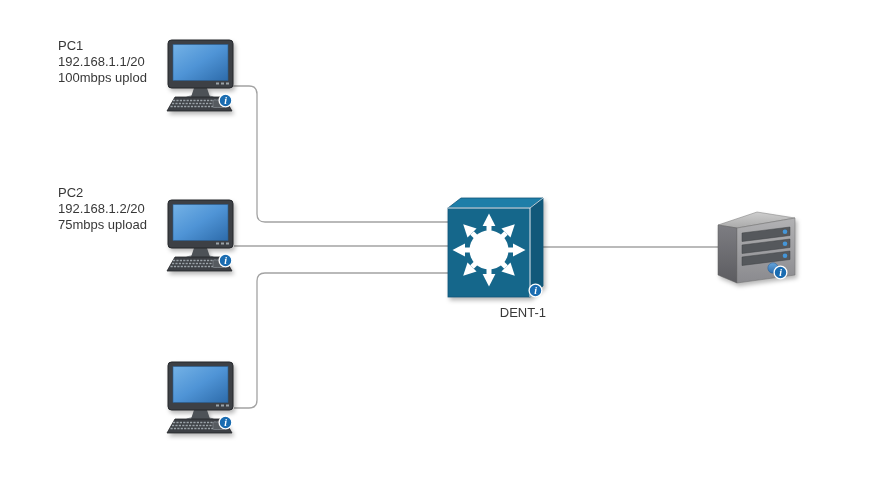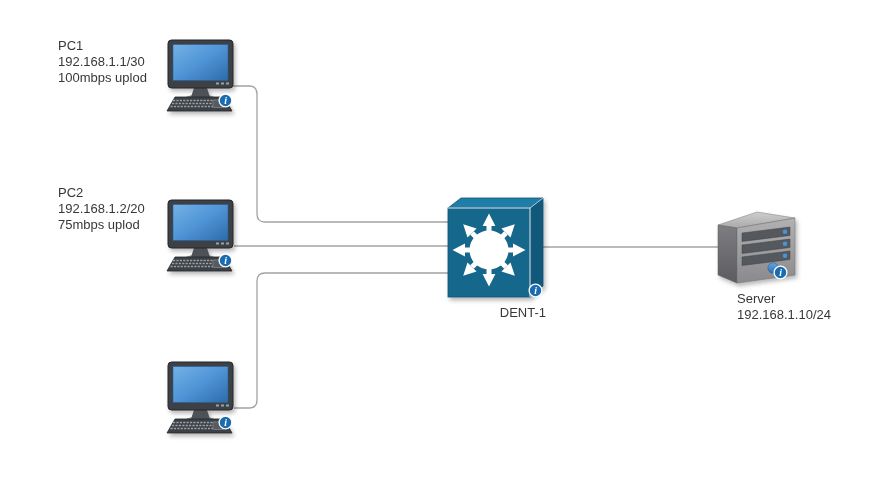--- a/index.html
+++ b/index.html
@@ -124,36 +124,36 @@
 
   <svg class="wires">
     <path d="M233,86 L249,86 Q257,86 257,94 L257,214 Q257,222 265,222 L448,222"></path>
     <path d="M234,246 L448,246"></path>
     <path d="M234,408 L249,408 Q257,408 257,400 L257,281 Q257,273 265,273 L448,273"></path>
     <path d="M543,247 L718,247"></path>
   </svg>
 
   <div class="label-block" style="left:58px;top:38px;">
     <div>PC1</div>
-    <div>192.168.1.1/30</div>
+    <div>192.168.1.1/20</div>
     <div>100mbps uplod</div>
   </div>
   <div class="node" style="left:165px;top:38px;width:72px;height:78px;">
     <svg class="shape" viewBox="0 0 72 78">
         <use href="#sym-pc"></use>
       </svg>
     <svg class="badge" style="left:52.5px;top:54.5px;" viewBox="0 0 16 16">
         <use href="#sym-info"></use>
       </svg>
   </div>
 
   <div class="label-block" style="left:58px;top:185px;">
     <div>PC2</div>
     <div>192.168.1.2/20</div>
-    <div>75mbps uplod</div>
+    <div>75mbps upload</div>
   </div>
   <div class="node" style="left:165px;top:198px;width:72px;height:78px;">
     <svg class="shape" viewBox="0 0 72 78">
         <use href="#sym-pc"></use>
       </svg>
     <svg class="badge" style="left:52.5px;top:54.5px;" viewBox="0 0 16 16">
         <use href="#sym-info"></use>
       </svg>
   </div>
 
@@ -180,18 +180,14 @@
 
 
   <div class="node" style="left:716px;top:206px;width:82px;height:82px;">
     <svg class="shape" viewBox="0 0 82 82">
         <use href="#sym-server"></use>
       </svg>
     <svg class="badge" style="left:56.5px;top:58.5px;" viewBox="0 0 16 16">
         <use href="#sym-info"></use>
       </svg>
   </div>
-  <div class="label-block" style="left:737px;top:291px;">
-    <div>Server</div>
-    <div>192.168.1.10/24</div>
-  </div>
 
 </div>
 
 </body></html>

